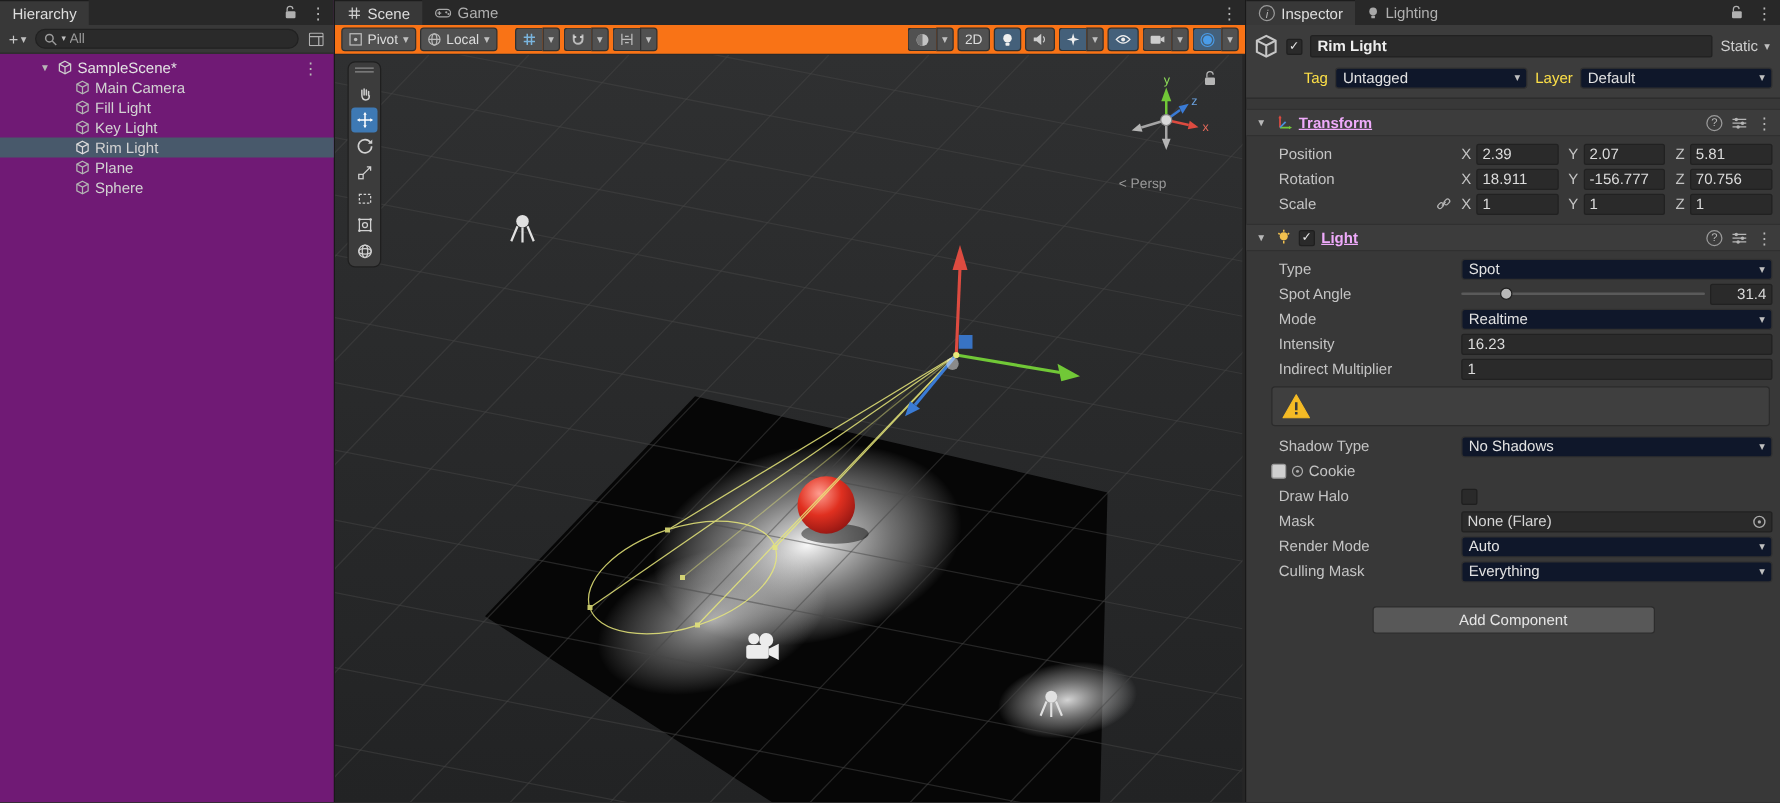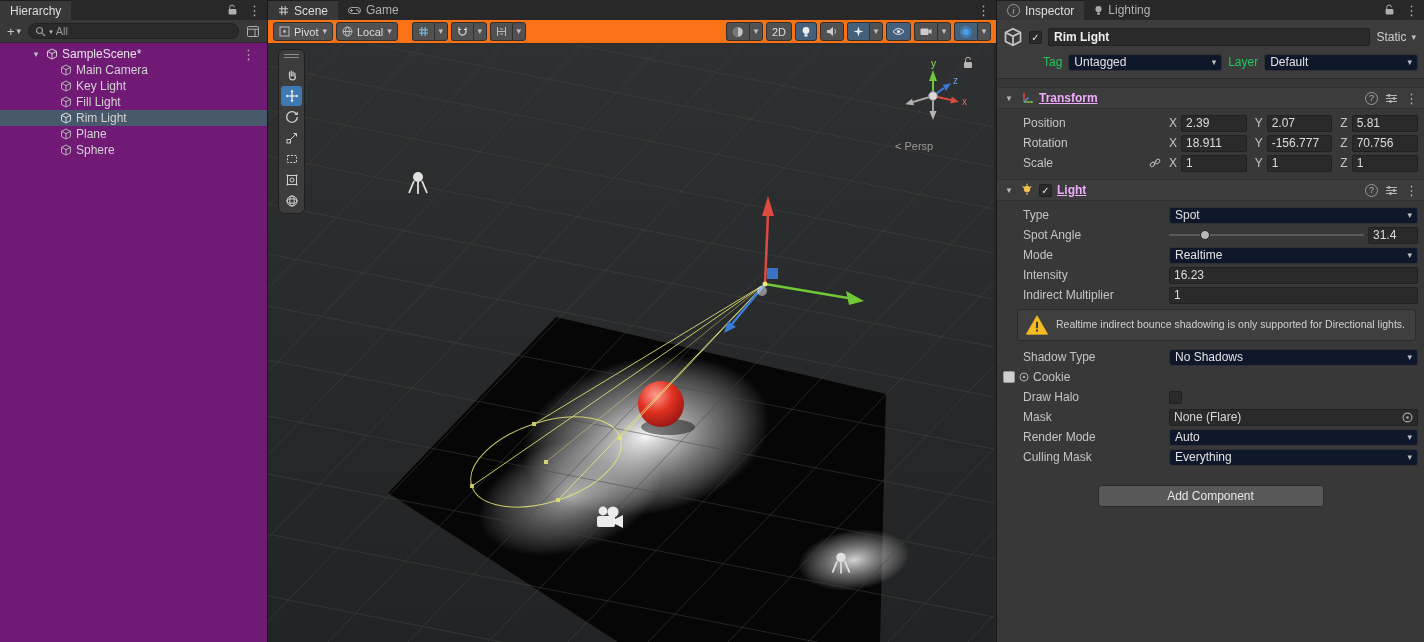--- a/index.html
+++ b/index.html
@@ -53,42 +53,42 @@
 .pbtn.active { background:#3e79b4; }
 
 
 .inspector { width:428px; flex:none; display:flex; flex-direction:column; background:#383838; border-left:1px solid #191919; }
 .insp-head { background:#3c3c3c; border-bottom:1px solid #2a2a2a; padding:5px 6px 6px 6px; }
 .ih-row1 { display:flex; align-items:center; gap:6px; height:24px; }
 .name-field { flex:1; background:#2a2a2a; border:1px solid #212121; border-radius:2px; height:18px; display:flex; align-items:center; padding:0 5px; }
 .name-field input { background:none; border:none; outline:none; color:#eeeeee; font-weight:bold; font-family:inherit; font-size:12px; width:100%; }
 .static-ctl { display:flex; align-items:center; gap:5px; color:#cfcfcf; padding-right:2px; }
 .ih-row2 { display:flex; align-items:center; gap:6px; height:20px; margin-top:3px; padding-left:40px; }
-.ih-row2 .lbl { color:#22c55e; }
+.ih-row2 .lbl { color:#fde047; }
 .ih-row2 .dropdown { flex:1; }
 
 .comp-head { height:22px; background:#3c3c3c; border-top:1px solid #303030; border-bottom:1px solid #303030; display:flex; align-items:center; gap:5px; padding:0 6px; }
 .comp-title { font-weight:bold; color:#f0abfc;text-decoration:underline; }
 .comp-right { margin-left:auto; display:flex; align-items:center; gap:7px; }
 .qicon { width:13px; height:13px; border:1px solid #9a9a9a; border-radius:50%; color:#b5b5b5; font-size:9px; display:flex; align-items:center; justify-content:center; }
 .irow { display:flex; align-items:center; height:20px; padding:0 6px 0 26px; }
 .ilabel { width:146px; flex:none; color:#c4c4c4; white-space:nowrap; overflow:hidden; }
 .ival { flex:1; display:flex; align-items:center; gap:4px; min-width:0; }
 .ival .dropdown, .ival .tfield { flex:1; }
 .axes { flex:1; display:flex; gap:8px; min-width:0; }
 .axis { flex:1; display:flex; align-items:center; gap:4px; min-width:0; }
 .axis-tag { color:#c4c4c4; }
 .axis .tfield { flex:1; }
 .linkwrap { width:146px; flex:none; display:flex; align-items:center; }
 .linkwrap .txt { color:#c4c4c4; }
 .linkwrap .chain { margin-left:auto; margin-right:8px; display:flex; }
 .slider { flex:1; position:relative; height:14px; }
 .slider-track { position:absolute; left:0; right:0; top:6px; height:2px; background:#5a5a5a; border-radius:1px; }
 .slider-thumb { position:absolute; top:2px; width:10px; height:10px; border-radius:50%; background:#b8b8b8; border:1px solid #1f1f1f; }
-.num-small { flex:none !important; width:50px; }
+.num-small { flex:none !important; width:50px;justify-content:flex-end; }
 .swatch { flex:1; height:15px; background:#ffffff; border:1px solid #101010; }
 .objfield { flex:1; background:#2a2a2a; border:1px solid #212121; border-radius:2px; height:17px; display:flex; align-items:center; justify-content:space-between; padding:0 4px; color:#d6d6d6; }
 .helpbox { margin:4px 8px 6px 20px; background:#3f3f3f; border:1px solid #2b2b2b; border-radius:3px; display:flex; align-items:center; gap:7px; padding:4px 7px; }
 .helpbox .htext { font-size:10.5px; color:#d0d0d0; line-height:1.25; }
 .cookie-left { display:flex; align-items:center; gap:4px; padding-left:0; }
 .addc-wrap { display:flex; justify-content:center; margin-top:18px; }
 .add-btn { width:226px; height:22px; background:#585858; border:1px solid #2c2c2c; border-radius:3px; color:#e6e6e6; font-family:inherit; font-size:12px; }
 .ck-dot { display:flex; }
 </style>
 </head>
@@ -155,30 +155,30 @@
           </span>
         <span class="tlabel">Main Camera</span>
       </div>
       <div class="trow">
         <span style="display:flex">
             <svg width="12" height="12" viewBox="0 0 12 12">
               <path d="M6 1 10.5 3.3V8.7L6 11 1.5 8.7V3.3Z" fill="none" stroke="#b4b4b4"></path>
               <path d="M1.5 3.3 6 5.6 10.5 3.3M6 5.6V11" fill="none" stroke="#b4b4b4"></path>
             </svg>
           </span>
-        <span class="tlabel">Key Light</span>
+        <span class="tlabel">Fill Light</span>
       </div>
       <div class="trow">
         <span style="display:flex">
             <svg width="12" height="12" viewBox="0 0 12 12">
               <path d="M6 1 10.5 3.3V8.7L6 11 1.5 8.7V3.3Z" fill="none" stroke="#b4b4b4"></path>
               <path d="M1.5 3.3 6 5.6 10.5 3.3M6 5.6V11" fill="none" stroke="#b4b4b4"></path>
             </svg>
           </span>
-        <span class="tlabel">Fill Light</span>
+        <span class="tlabel">Key Light</span>
       </div>
       <div class="trow selected">
         <span style="display:flex">
             <svg width="12" height="12" viewBox="0 0 12 12">
               <path d="M6 1 10.5 3.3V8.7L6 11 1.5 8.7V3.3Z" fill="none" stroke="#dcdcdc"></path>
               <path d="M1.5 3.3 6 5.6 10.5 3.3M6 5.6V11" fill="none" stroke="#dcdcdc"></path>
             </svg>
           </span>
         <span class="tlabel">Rim Light</span>
       </div>
@@ -785,33 +785,32 @@
     </div>
 
     <div class="helpbox">
       <span style="display:flex;flex:none">
         <svg width="24" height="22" viewBox="0 0 26 24">
             <path d="M13 2 24.5 22H1.5Z" fill="#f5bb25" stroke="#f5bb25" stroke-linejoin="round"></path>
             <rect x="11.9" y="8.5" width="2.2" height="7" fill="#3a3a3a"></rect>
             <rect x="11.9" y="17" width="2.2" height="2.2" fill="#3a3a3a"></rect>
           </svg>
       </span>
-      <span class="htext">Realtime indirect bounce shadowing is only supported for Directional lights.</span>
     </div>
 
     <div class="irow">
       <span class="ilabel">Shadow Type</span>
       <div class="ival">
           <div class="dropdown">
             <span>No Shadows</span>
             <span class="dd-arrow">▾</span>
           </div>
         </div>
     </div>
-    <div class="irow" style="padding-left:6px">
+    <div class="irow" style="padding-left:20px">
       <span class="cookie-left">
         <span class="checkbox" style="width:12px;height:12px;background:#cfcfcf;border-color:#9a9a9a"></span>
         <span class="ck-dot">
             <svg width="10" height="10" viewBox="0 0 10 10">
               <circle cx="5" cy="5" r="4" fill="none" stroke="#aaa"></circle>
               <circle cx="5" cy="5" r="1.2" fill="#aaa"></circle>
             </svg>
           </span>
         <span style="color:#c4c4c4">Cookie</span>
       </span>

